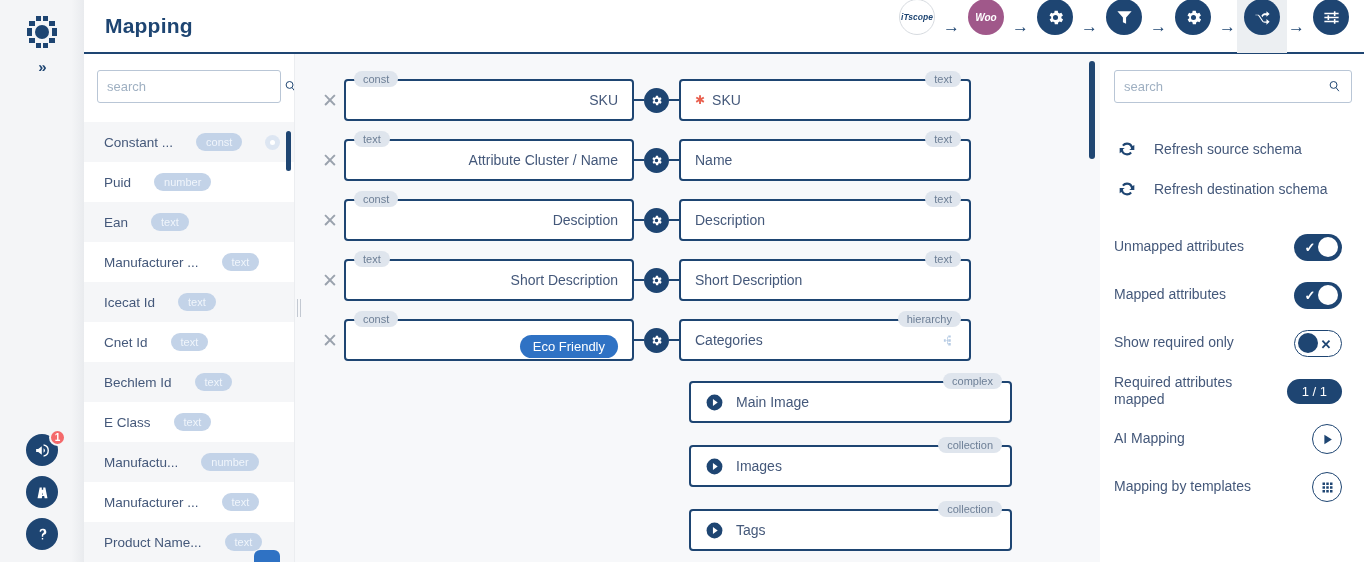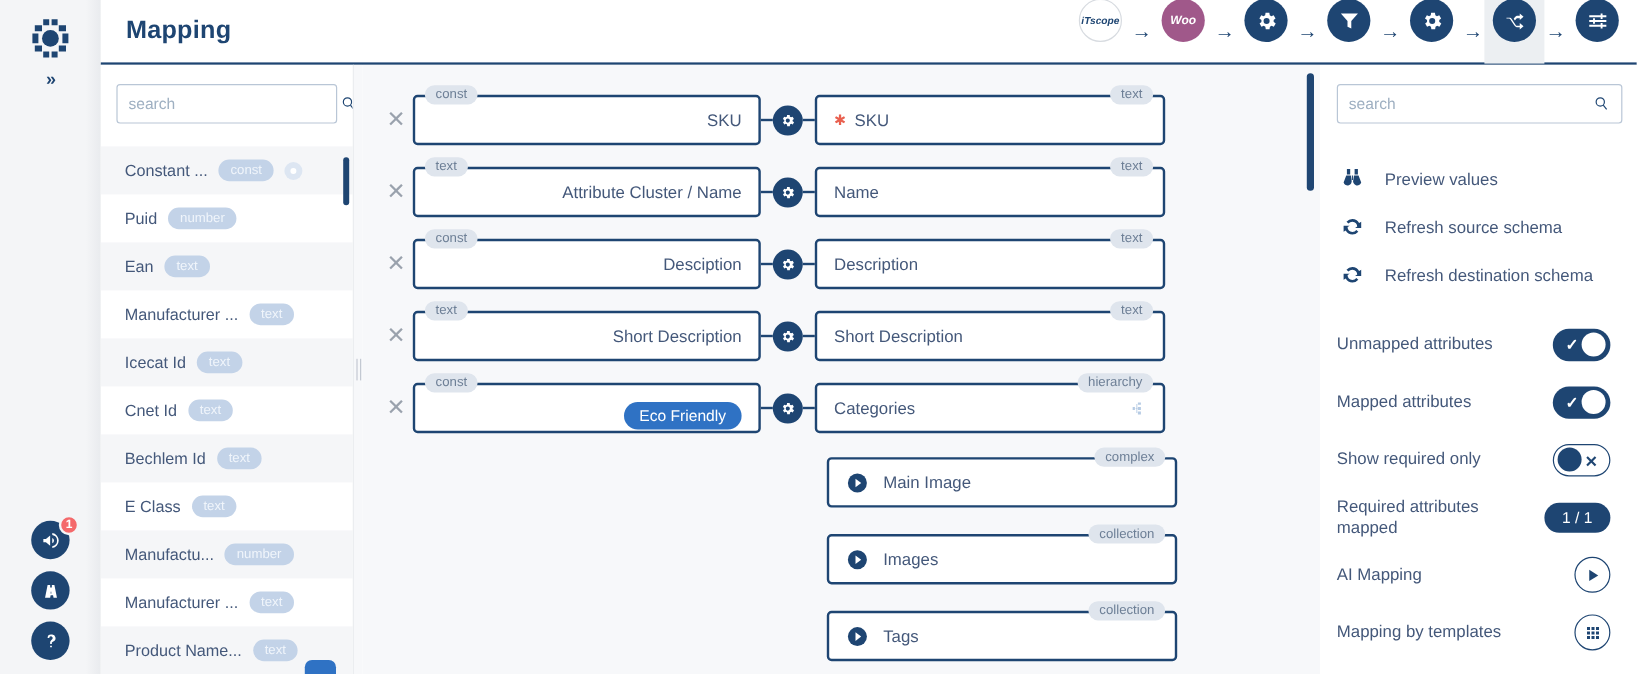--- a/index.html
+++ b/index.html
@@ -89,21 +89,21 @@
     flex: 1; border: none; outline: none; font-size: 13px; color: #5a6b80;
     font-family: "Liberation Sans", sans-serif; background: transparent;
   }
   .search-box input::placeholder { color: #9fb0c2; }
   .search-ico { width: 15px; height: 15px; flex:0 0 15px; }
   .search-ico svg { width: 15px; height:15px; stroke:#1e4572; fill:none; stroke-width:1.6;}
 
   .attr-list { margin-top: 19px; position: relative; }
   .attr-row {
     height: 40px; display: flex; align-items: center; padding-left: 20px;
-    gap: 9px; cursor: pointer;
+    gap: 23px; cursor: pointer;
   }
   .attr-row.alt { background: #f5f6f8; }
   .attr-name {
     font-size: 13.5px; color: #44587a; white-space: nowrap;
     overflow: hidden; text-overflow: ellipsis; max-width: 112px;
   }
   .type-pill {
     background: #c3d3e8; color: #f0f5fb; font-size: 11px;
     border-radius: 10px; padding: 3px 10px; white-space: nowrap;
   }
@@ -171,21 +171,21 @@
     width: 25px; height: 25px; border-radius: 50%; background: #1e4572;
     display: flex; align-items: center; justify-content: center; cursor: pointer;
   }
   .gear-btn svg { width: 13px; height: 13px; fill: #ffffff; }
   .hier-ico { position: absolute; right: 12px; width: 15px; height: 15px; }
   .hier-ico svg { width: 15px; height: 15px; fill: #b6cbe4; }
 
   .unmapped-row { display: flex; align-items: center; height: 64px; padding-left: 14px; }
   .unmapped-spacer { width: 28px; flex: 0 0 28px; }
   .unmapped-gap { width: 345px; flex: 0 0 345px; }
-  .field.expandable { width: 292px; justify-content: flex-start; gap: 12px; }
+  .field.expandable { width: 323px; justify-content: flex-start; gap: 12px; }
   .expand-ico { width: 19px; height: 19px; flex: 0 0 19px; cursor: pointer; }
   .expand-ico svg { width: 19px; height: 19px; fill: #1e4572; }
 
   .canvas-scroll {
     position: absolute; right: 5px; top: 7px; width: 6px; height: 98px;
     background: #1e4572; border-radius: 4px; cursor: pointer;
   }
 
   
   .right-panel {
@@ -574,28 +574,20 @@
         <div class="search-box rp-search">
           <input value="" placeholder="search" style="">
           <span class="search-ico">
             <svg viewBox="0 0 24 24">
                 <circle cx="10.5" cy="9.5" r="5.5"></circle>
                 <path d="M14.5 13.8 19 19.5"></path>
               </svg>
           </span>
         </div>
 
-        <div class="rp-action">
-          <span class="ico">
-            <svg viewBox="0 0 24 24">
-                <path d="M7 3h3v5H7V3zm7 0h3v5h-3V3zM6.4 9h4.2l.6 4.2A3.6 3.6 0 1 1 4 15.4L6.4 9zm11.2 0 2.4 6.4A3.6 3.6 0 1 1 12.8 13L13.4 9h4.2zm-6.1 0h1v4h-1V9z"></path>
-              </svg>
-          </span>
-          <span class="lbl">Preview values</span>
-        </div>
 
         <div class="rp-action">
           <span class="ico">
             <svg viewBox="0 0 24 24">
                 <path d="M12 5a7 7 0 0 1 6.1 3.6l1.9-1.1V13h-5.6l2-1.2A4.7 4.7 0 0 0 12 7.3a4.7 4.7 0 0 0-3.6 1.7L6.6 7.5A7 7 0 0 1 12 5zm0 14a7 7 0 0 1-6.1-3.6L4 16.5V11h5.6l-2 1.2A4.7 4.7 0 0 0 12 16.7a4.7 4.7 0 0 0 3.6-1.7l1.8 1.5A7 7 0 0 1 12 19z"></path>
               </svg>
           </span>
           <span class="lbl">Refresh source schema</span>
         </div>
 

